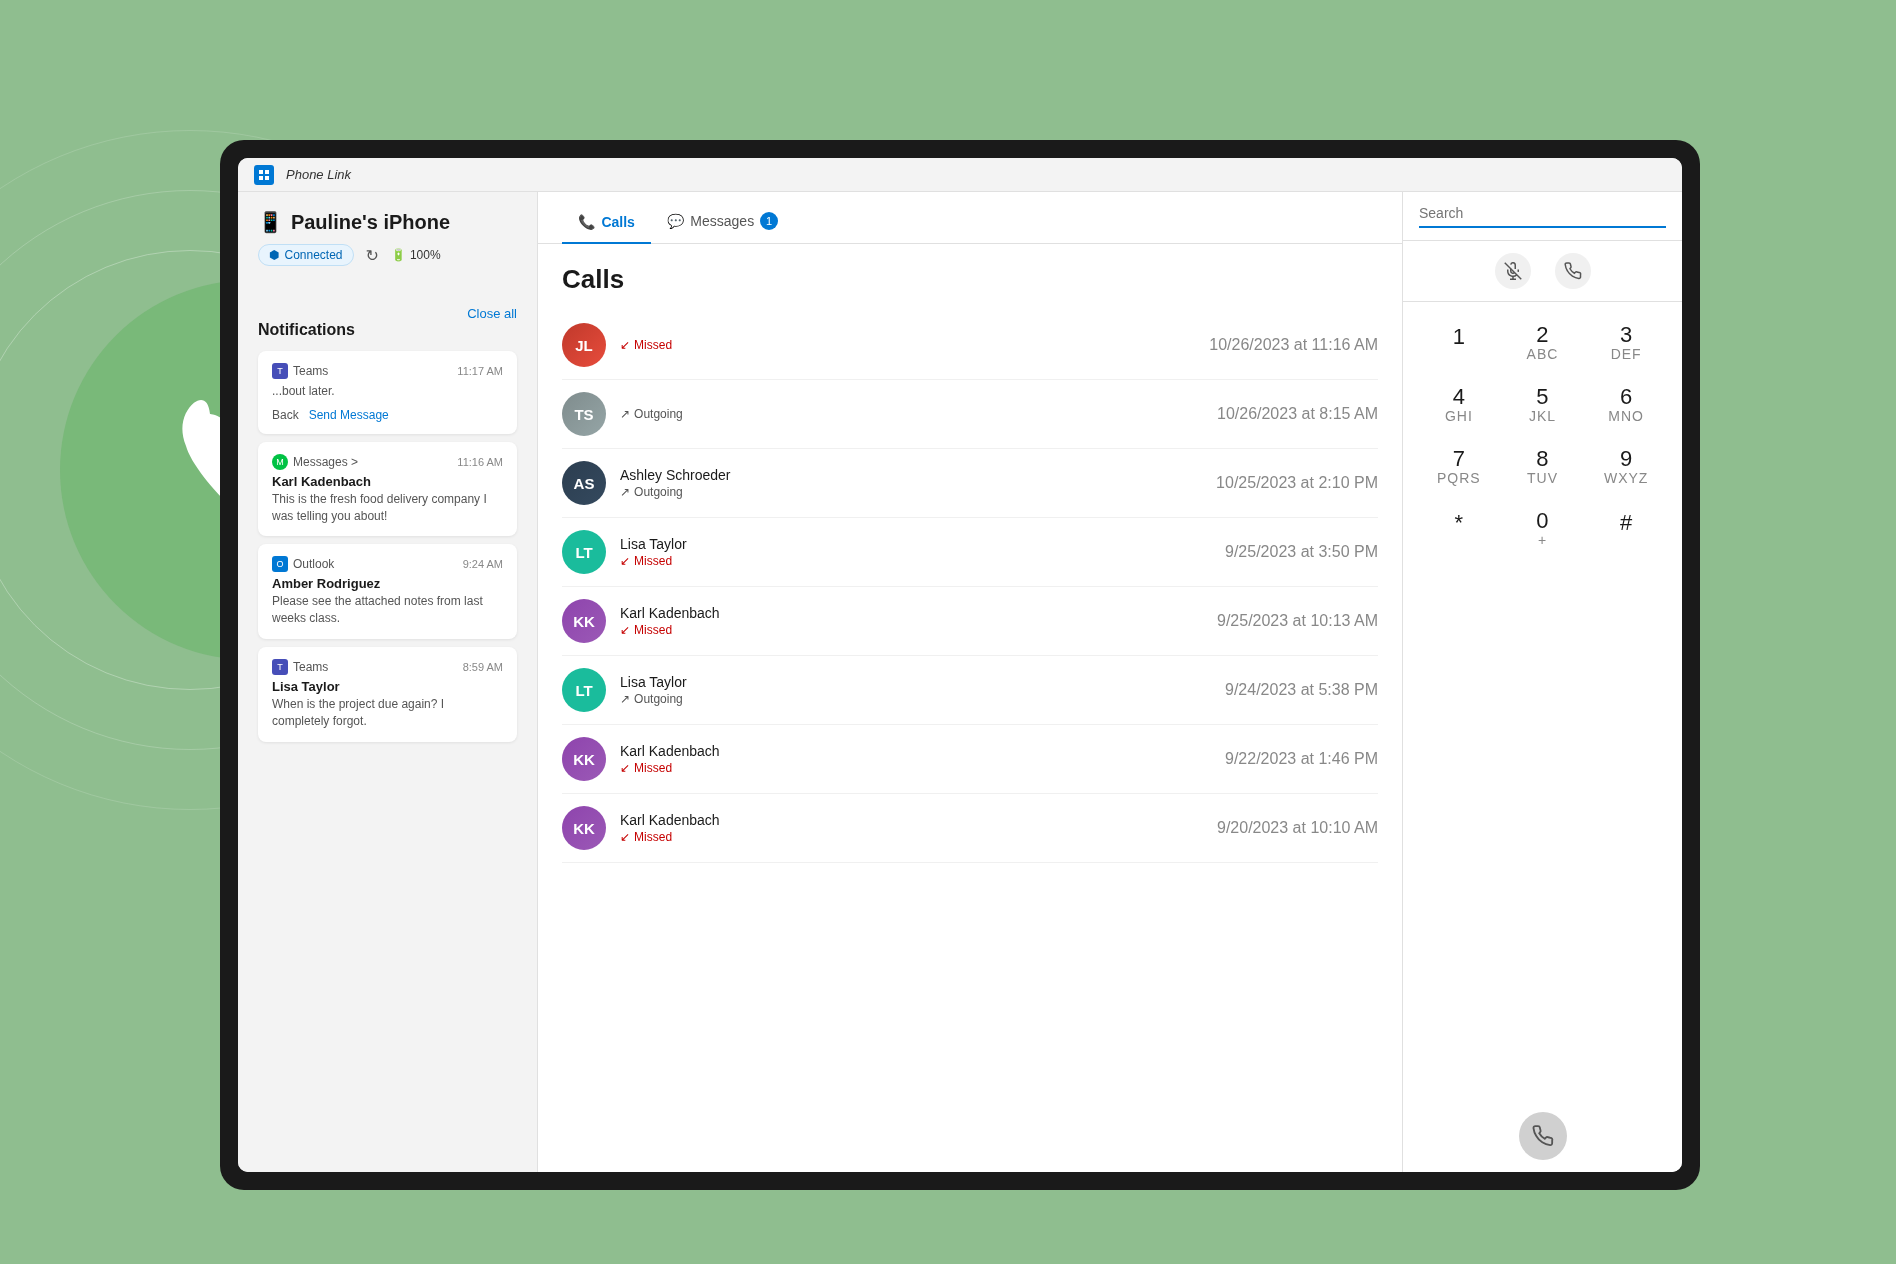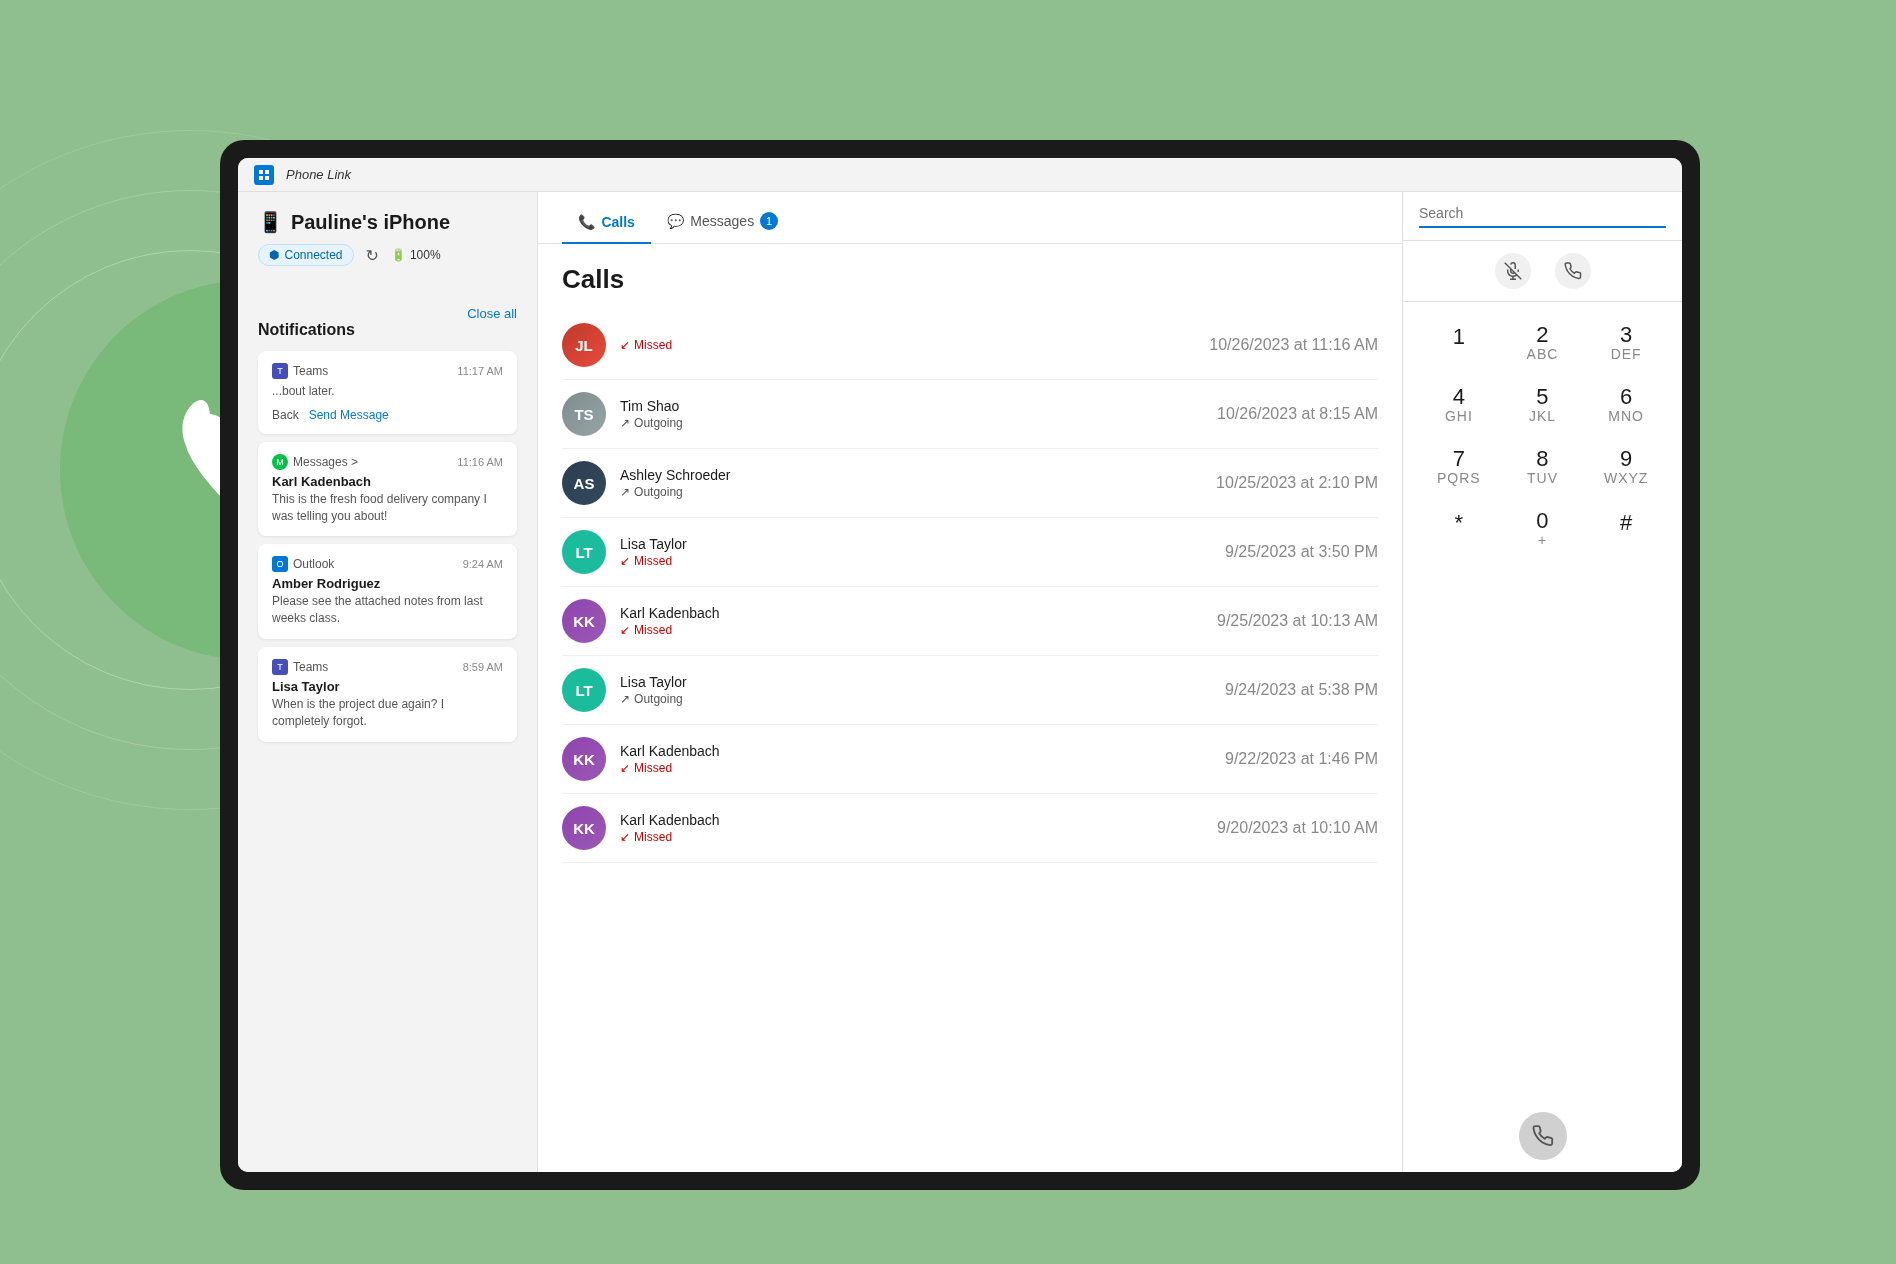--- a/index.html
+++ b/index.html
@@ -626,21 +626,20 @@
       <div class="call-status status-missed">
         <span>↙</span>
         <span>Missed</span>
       </div>
     </div>
     <div class="call-datetime">10/26/2023 at 11:16 AM</div>
   </div>
               <div class="call-row">
     <div class="call-avatar avatar-tim">TS</div>
     <div class="call-info">
-      <div class="call-name">Tim Shao</div>
       <div class="call-status status-outgoing">
         <span>↗</span>
         <span>Outgoing</span>
       </div>
     </div>
     <div class="call-datetime">10/26/2023 at 8:15 AM</div>
   </div>
               <div class="call-row">
     <div class="call-avatar avatar-ashley">AS</div>
     <div class="call-info">

